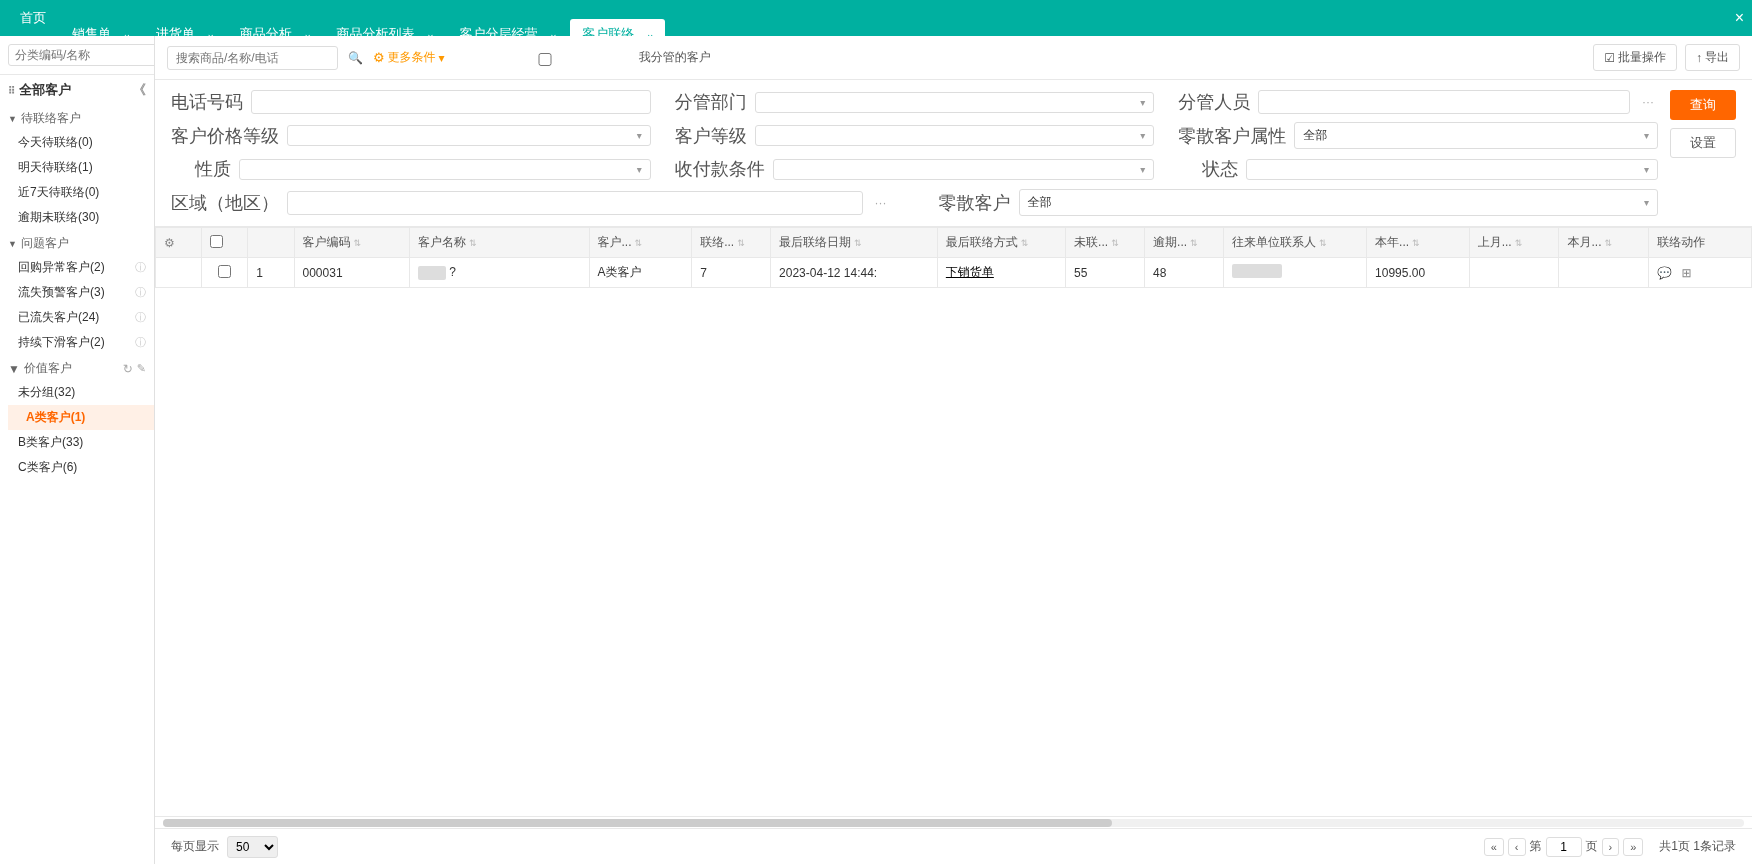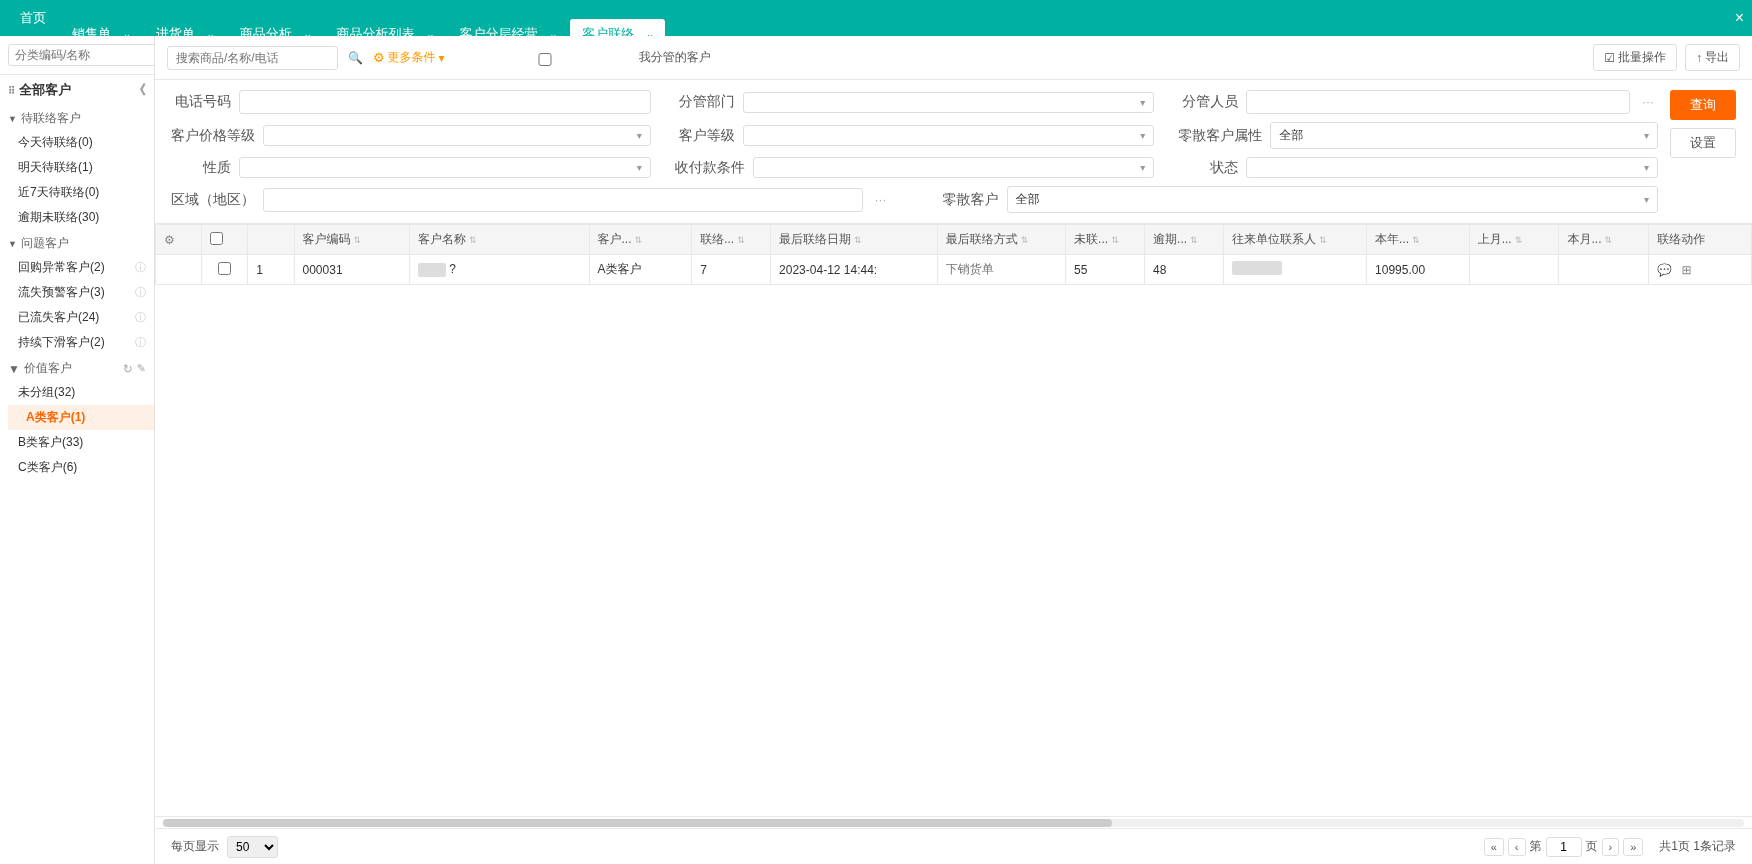--- a/index.html
+++ b/index.html
@@ -167,21 +167,21 @@
       align-items: center;
       flex: 1;
       gap: 8px;
       min-width: 0;
     }
     .filter-label {
       color: #555;
       white-space: nowrap;
       min-width: 60px;
       text-align: right;
-      font-size: 14px;
+      font-size: 18px;
     }
     .filter-select {
       flex: 1;
       border: 1px solid #ddd;
       border-radius: 3px;
       padding: 4px 8px;
       font-size: 12px;
       display: flex;
       align-items: center;
       justify-content: space-between;
@@ -297,21 +297,21 @@
       border-radius: 3px;
       padding: 2px 4px;
       font-size: 12px;
     }
     .pagination .page-btns { display: flex; align-items: center; gap: 4px; margin-left: auto; }
     .pagination .page-btn { border: 1px solid #ddd; background: #fff; border-radius: 3px; padding: 2px 6px; cursor: pointer; color: #555; font-size: 11px; }
     .pagination .page-btn:disabled { color: #ccc; cursor: default; }
     .pagination input.page-input { width: 36px; border: 1px solid #ddd; border-radius: 3px; padding: 2px 4px; text-align: center; font-size: 12px; }
     .checkbox-cell { text-align: center; }
     input[type="checkbox"] { cursor: pointer; }
-    .blue-link { color: #737373; cursor: pointer; }
+    .blue-link { color: #000000; cursor: pointer; text-decoration: underline; }
   </style>
 </head>
 <body>
 
 <div class="top-nav">
   <div class="top-nav-home">首页</div>
   <div class="top-nav-item">
     <span>销售单</span>
     <span class="close-tab">×</span>
   </div>

